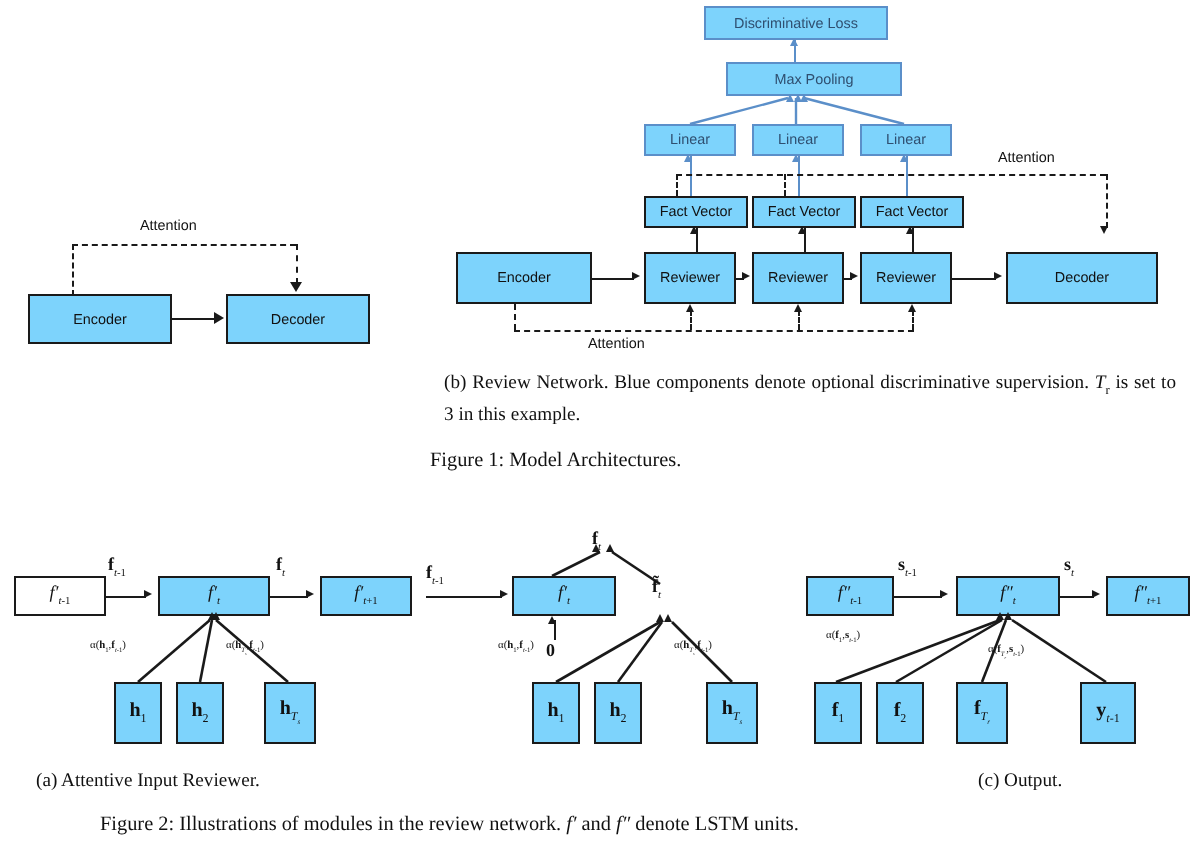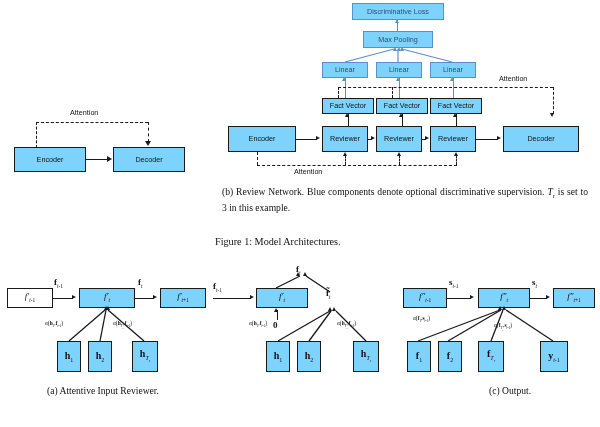--- a/index.html
+++ b/index.html
@@ -128,21 +128,21 @@
     <div class="ar right" style="left:107px;top:156px;"></div>
   </div>
 
   <div>
 
     <div class="box blue" style="left:352px;top:3px;width:92px;height:17px;">Discriminative Loss</div>
 
     <div class="ln v blue" style="left:397px;top:20px;height:11px;"></div>
     <div class="ar up blue sm" style="left:394.8px;top:19px;"></div>
 
-    <div class="box blue" style="left:363px;top:31px;width:70px;height:17px;">Max Pooling</div>
+    <div class="box blue" style="left:363px;top:31px;width:88px;height:17px;">Max Pooling</div>
 
     <svg class="ov" width="600" height="427">
       <line x1="345" y1="62" x2="394" y2="49" stroke="#5b8fc9" stroke-width="1.2"></line>
       <line x1="398" y1="62" x2="398" y2="49" stroke="#5b8fc9" stroke-width="1.2"></line>
       <line x1="452" y1="62" x2="402" y2="49" stroke="#5b8fc9" stroke-width="1.2"></line>
     </svg>
     <div class="ar up blue sm" style="left:393px;top:47px;"></div>
     <div class="ar up blue sm" style="left:396.5px;top:47px;"></div>
     <div class="ar up blue sm" style="left:400px;top:47px;"></div>
 
@@ -205,21 +205,21 @@
     <div class="ar up sm" style="left:453.8px;top:151.5px;"></div>
     <div class="lbl" style="left:294px;top:167px;">Attention</div>
   </div>
 
 
   <div class="cap" style="left:222px;top:186px;width:366px;text-align:justify;">
     (b) Review Network. Blue components denote optional discriminative supervision.
     <span class="it">T</span><sub>r</sub> is set to 3 in this example.
   </div>
 
-  <div class="figcap" style="left:215px;top:225px;margin-top:11px;">Figure 1: Model Architectures.</div>
+  <div class="figcap" style="left:215px;top:225px;">Figure 1: Model Architectures.</div>
 
   <div>
 
     <div class="box thick" style="left:7px;top:288px;width:46px;height:20px;background:#fff;">
       <span class="mlbl" style="position:static;"><i>f′</i><sub><i>t</i>-1</sub></span>
     </div>
     <div class="box thick" style="left:79px;top:288px;width:56px;height:20px;">
       <span class="mlbl" style="position:static;"><i>f′</i><sub><i>t</i></sub></span>
     </div>
     <div class="box thick" style="left:160px;top:288px;width:46px;height:20px;">
@@ -356,18 +356,25 @@
       <span class="mlbl" style="position:static;font-size:10px;"><b>f</b><sub>2</sub></span>
     </div>
     <div class="box thick" style="left:478px;top:341px;width:26px;height:31px;">
       <span class="mlbl" style="position:static;font-size:10px;"><b>f</b><sub><i>T<sub>r</sub></i></sub></span>
     </div>
     <div class="box thick" style="left:540px;top:341px;width:28px;height:31px;">
       <span class="mlbl" style="position:static;font-size:10px;"><b>y</b><sub><i>t</i>-1</sub></span>
     </div>
   </div>
 
-  <div class="cap" style="left:18px;top:385px;margin-left:29px;">(a) Attentive Input Reviewer.</div>
+  <div class="cap" style="left:18px;top:385px;">(a) Attentive Input Reviewer.</div>
   <div class="cap" style="left:489px;top:385px;">(c) Output.</div>
 
+  <div class="figcap" style="left:50px;top:407px;">
+    <span>Figure 2: Illustrations of modules in the review network.</span>
+    <span class="it">f′</span>
+    <span>and</span>
+    <span class="it">f″</span>
+    <span>denote LSTM units.</span>
+  </div>
 
 
 </div>
 
 </body></html>

